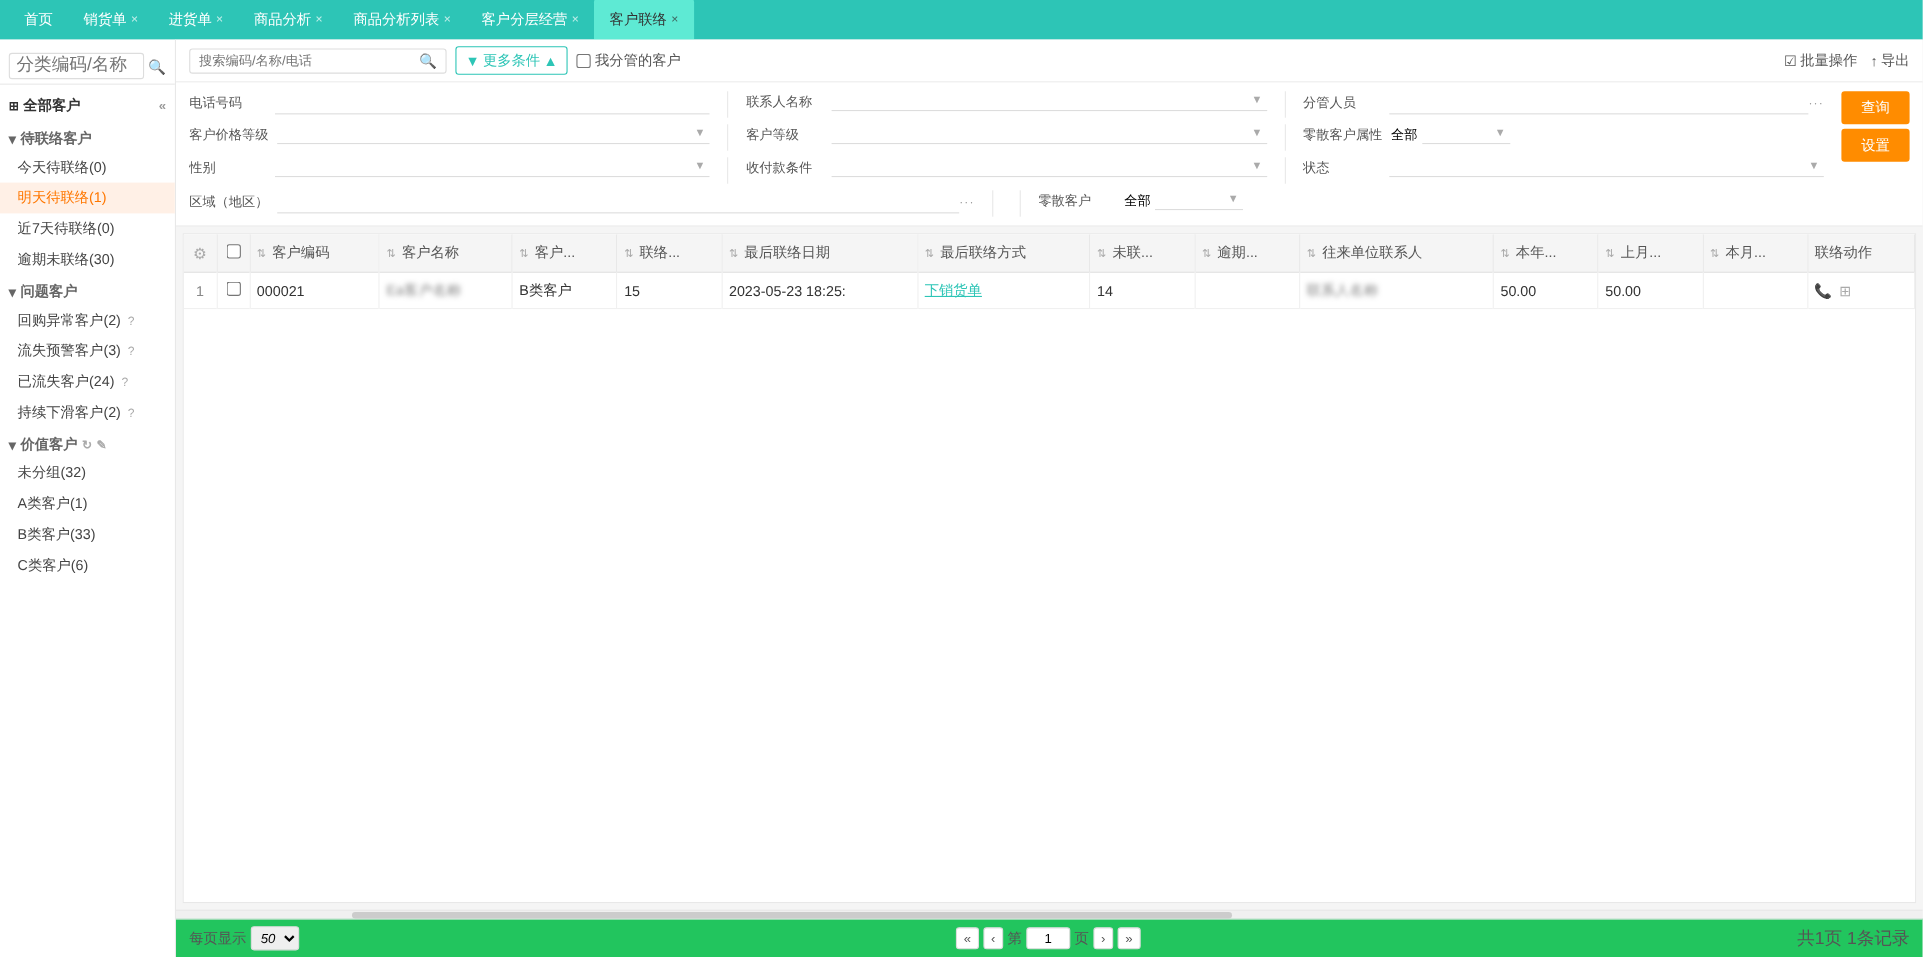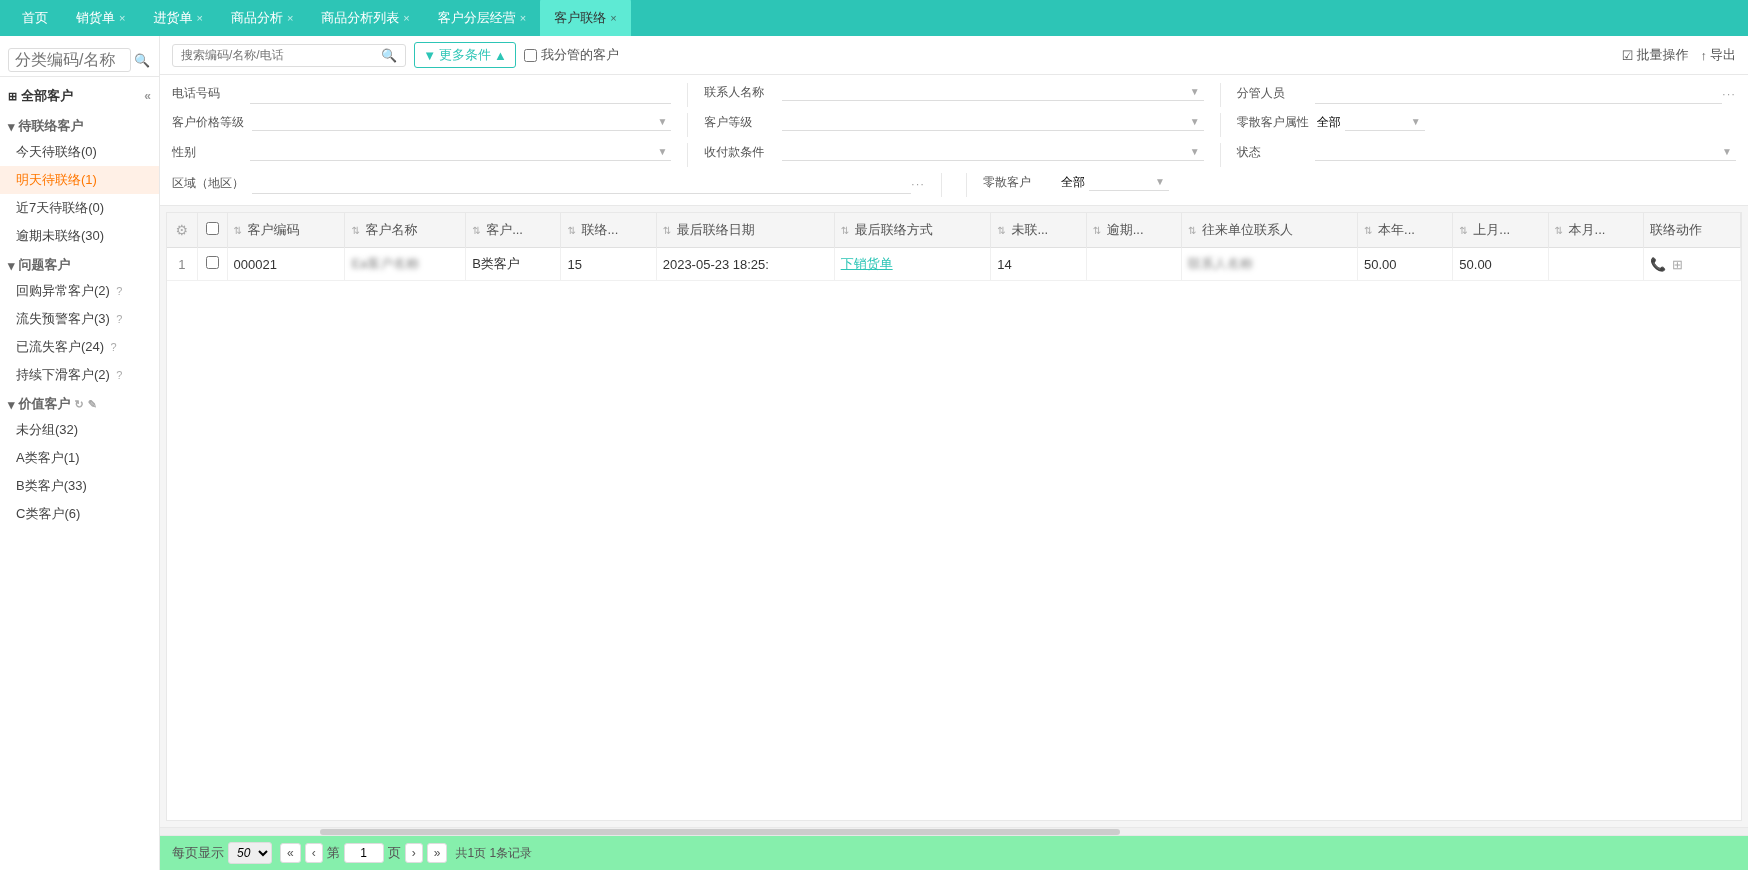--- a/index.html
+++ b/index.html
@@ -279,25 +279,25 @@
       white-space: nowrap;
       border-right: 1px solid #f0f0f0;
     }
     .link-cell { color: #2dc5b6; cursor: pointer; text-decoration: underline; }
     .action-icons { display: flex; gap: 6px; align-items: center; color: #aaa; cursor: pointer; }
 
     
     .footer {
       display: flex;
       align-items: center;
-      justify-content: flex-start;
+      justify-content: space-between;
       padding: 6px 12px;
-      background: #86efac;
+      background: #22c55e;
       border-top: 1px solid #e8e8e8;
-      gap: 8px;
+      gap: 20px;
       font-size: 12px;
       color: #555;
     }
     .footer-page-size {
       display: flex;
       align-items: center;
       gap: 4px;
     }
     .page-size-select {
       border: 1px solid #ddd;
@@ -321,21 +321,21 @@
       color: #555;
     }
     .page-input {
       border: 1px solid #ddd;
       border-radius: 3px;
       width: 40px;
       text-align: center;
       padding: 2px 4px;
       font-size: 12px;
     }
-    .total-records { color: #555; font-size: 12px; }
+    .total-records { color: #555; font-size: 16px; }
 
     .checkbox-cell { text-align: center; width: 30px; }
     input[type="checkbox"] { cursor: pointer; }
 
     .gear-icon { color: #aaa; cursor: pointer; font-size: 14px; }
     .settings-col { width: 30px; text-align: center; }
 
     .blurred-text {
       color: transparent;
       text-shadow: 0 0 5px rgba(0,0,0,0.5);
@@ -576,20 +576,24 @@
             <div class="filter-divider"></div>
             <div class="filter-field">
               <span class="filter-label">零散客户</span>
               <span style="font-size:12px; margin-right:4px;">全部</span>
               <div class="filter-select" style="flex:none; min-width:80px;">
                 <span></span>
                 <span class="down-arrow">▼</span>
               </div>
             </div>
           </div>
+        </div>
+        <div class="query-settings">
+          <button class="query-btn">查询</button>
+          <button class="settings-btn">设置</button>
         </div>
       </div>
     </div>
 
     <div class="table-container">
       <table>
         <thead>
           <tr>
             <th class="settings-col">
               <span class="gear-icon">⚙</span>

